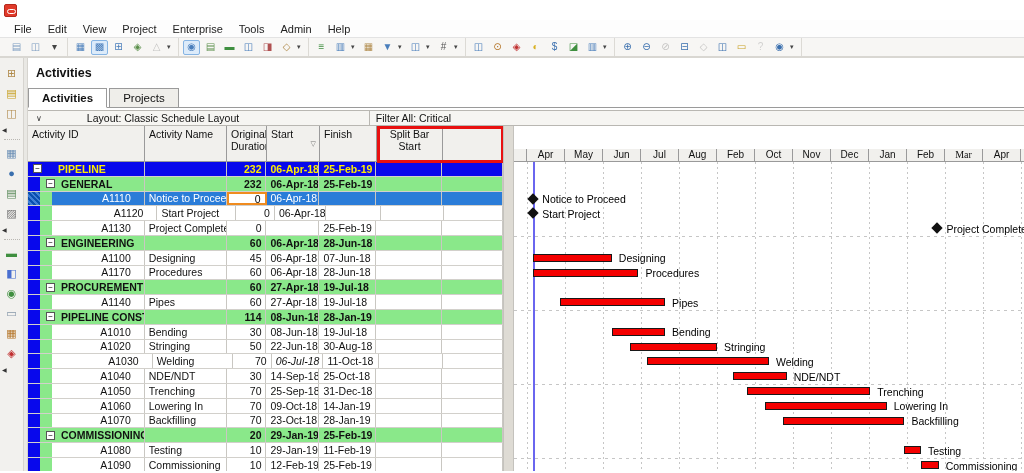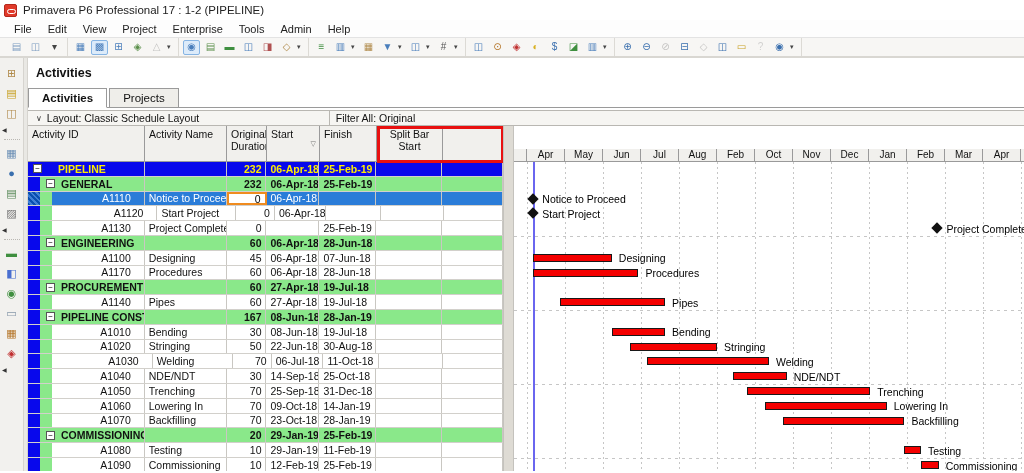--- a/index.html
+++ b/index.html
@@ -35,21 +35,21 @@
   .main { flex:1; display:flex; flex-direction:column; min-width:0; }
   .pagehead { height:29px; background:#fff; padding:8px 0 0 8px; }
   .pagetitle { font-weight:bold; font-size:12.5px; }
   .tabsrow { height:21px; display:flex; align-items:flex-end; padding-left:0; border-bottom:1px solid #9a9a9a; background:#fff; }
   .tab { padding:3px 13px 3px 13px; font-size:11.5px; border:1px solid #9a9a9a; border-bottom:none; background:#efeeea; margin-right:2px; }
   .tab.active { background:#fff; font-weight:bold; position:relative; top:1px; border-bottom:1px solid #fff; }
   .gapline { height:2px; background:#fff; }
 
   .layoutbar { height:16px; display:flex; align-items:center; background:#f6f5f2; border:1px solid #b9b7b2; border-left:none; border-right:none; font-size:10.5px; }
   .laychev { font-size:8px; margin:0 5px 0 8px; color:#333; }
-  .layleft { width:282px; }
+  .layleft { width:282px;margin-left:40px; }
   .laydiv { width:1px; height:100%; background:#b9b7b2; margin-right:6px; }
 
   
   .content { flex:1; display:flex; min-height:0; position:relative; }
 
   .tablewrap { width:476px; flex:none; position:relative; overflow:hidden; border-right:1px solid #c4c2bd; }
   .thead { height:36px; display:flex; background:#f1f0ed; border-bottom:1px solid #9a9a9a; }
   .th { border-right:1px solid #9a9a9a; padding:2px 4px; font-size:10.5px; overflow:hidden; position:relative; }
   .th.r { text-align:right; } .th.c { text-align:center; }
   .sortind { position:absolute; right:3px; top:14px; font-size:7px; color:#777; }
@@ -92,21 +92,20 @@
   .ddline { position:absolute; top:0; bottom:0; width:1.5px; background:#6a66ef; }
   .gbar { position:absolute; height:8px; background:#f50000; border:1px solid #181818; }
   .gms { position:absolute; width:8px; height:8px; background:#111; transform:rotate(45deg); }
   .glabel { position:absolute; font-size:10.5px; color:#000; white-space:nowrap; }
 </style>
 </head>
 <body>
 
 <div class="titlebar">
   <div class="applogo"></div>
-  <div class="wtitle">Primavera P6 Professional 17 : 1-2 (PIPELINE)</div>
 </div>
 
 <div class="menubar">
     <div class="menuitem">File</div>
     <div class="menuitem">Edit</div>
     <div class="menuitem">View</div>
     <div class="menuitem">Project</div>
     <div class="menuitem">Enterprise</div>
     <div class="menuitem">Tools</div>
     <div class="menuitem">Admin</div>
@@ -203,21 +202,21 @@
     <div class="tabsrow">
       <div class="tab active">Activities</div>
       <div class="tab">Projects</div>
     </div>
     <div class="gapline"></div>
 
     <div class="layoutbar">
       <span class="laychev">∨</span>
       <span class="layleft">Layout: Classic Schedule Layout</span>
       <span class="laydiv"></span>
-      <span>Filter All: Original</span>
+      <span>Filter All: Critical</span>
     </div>
 
     <div class="content">
       <div class="tablewrap">
         <div class="thead">
           <div class="th" style="width:117px">Activity ID</div>
           <div class="th" style="width:82px">Activity Name</div>
           <div class="th r" style="width:40px">Original Duration</div>
           <div class="th" style="width:53px">
             <span>Start</span>
@@ -356,21 +355,21 @@
               <div class="cell" style="width: 66px;"></div>
               <div class="cell" style="width: 61px;"></div>
             </div>
             <div class="trow wbs">
               <div class="cell" style="width: 117px;">
                 <div class="band b1"></div>
                 <span class="expbox" style="margin-left: 14px;">−</span>
                 <span class="wbslbl" style="margin-left: 2px;">PIPELINE CONSTRUCTION</span>
               </div>
               <div class="cell" style="width: 82px;"></div>
-              <div class="cell r" style="width: 40px;">167</div>
+              <div class="cell r" style="width: 40px;">114</div>
               <div class="cell" style="width: 53px;">08-Jun-18</div>
               <div class="cell" style="width: 57px;">28-Jan-19</div>
               <div class="cell" style="width: 66px;"></div>
               <div class="cell" style="width: 61px;"></div>
             </div>
             <div class="trow task">
               <div class="cell" style="width: 117px;">
                 <div class="band b1"></div>
                 <div class="band b2"></div>
                 <span class="idtxt">A1010</span>
@@ -396,21 +395,21 @@
               <div class="cell" style="width: 61px;"></div>
             </div>
             <div class="trow task">
               <div class="cell" style="width: 128px;">
                 <div class="band b1"></div>
                 <div class="band b2"></div>
                 <span class="idtxt">A1030</span>
               </div>
               <div class="cell" style="width: 82px;">Welding</div>
               <div class="cell r" style="width: 40px;">70</div>
-              <div class="cell" style="width: 53px;">06-Jul-18</div>
+              <div class="cell" style="width: 53px; font-style: italic;">06-Jul-18</div>
               <div class="cell" style="width: 57px;">11-Oct-18</div>
               <div class="cell" style="width: 66px;"></div>
               <div class="cell" style="width: 61px;"></div>
             </div>
             <div class="trow task">
               <div class="cell" style="width: 117px;">
                 <div class="band b1"></div>
                 <div class="band b2"></div>
                 <span class="idtxt">A1040</span>
               </div>
@@ -513,21 +512,21 @@
               <div class="mcell" style="left: 51px; width: 38px;">May</div>
               <div class="mcell" style="left: 89px; width: 38px;">Jun</div>
               <div class="mcell" style="left: 127px; width: 38px;">Jul</div>
               <div class="mcell" style="left: 165px; width: 38px;">Aug</div>
               <div class="mcell" style="left: 203px; width: 38px;">Feb</div>
               <div class="mcell" style="left: 241px; width: 38px;">Oct</div>
               <div class="mcell" style="left: 279px; width: 38px;">Nov</div>
               <div class="mcell" style="left: 317px; width: 38px;">Dec</div>
               <div class="mcell" style="left: 355px; width: 38px;">Jan</div>
               <div class="mcell" style="left: 393px; width: 38px;">Feb</div>
-              <div class="mcell" style="left: 431px; width: 38px;">Mar</div>
+              <div class="mcell" style="left: 431px; width: 38px; font-family: Liberation Serif, serif;">Mar</div>
               <div class="mcell" style="left: 469px; width: 38px;">Apr</div>
             </div>
           </div>
         <div class="gbody" id="gbody">
             <div class="vgrid" style="left: 13px;"></div>
             <div class="vgrid" style="left: 51px;"></div>
             <div class="vgrid" style="left: 89px;"></div>
             <div class="vgrid" style="left: 127px;"></div>
             <div class="vgrid" style="left: 165px;"></div>
             <div class="vgrid" style="left: 203px;"></div>

